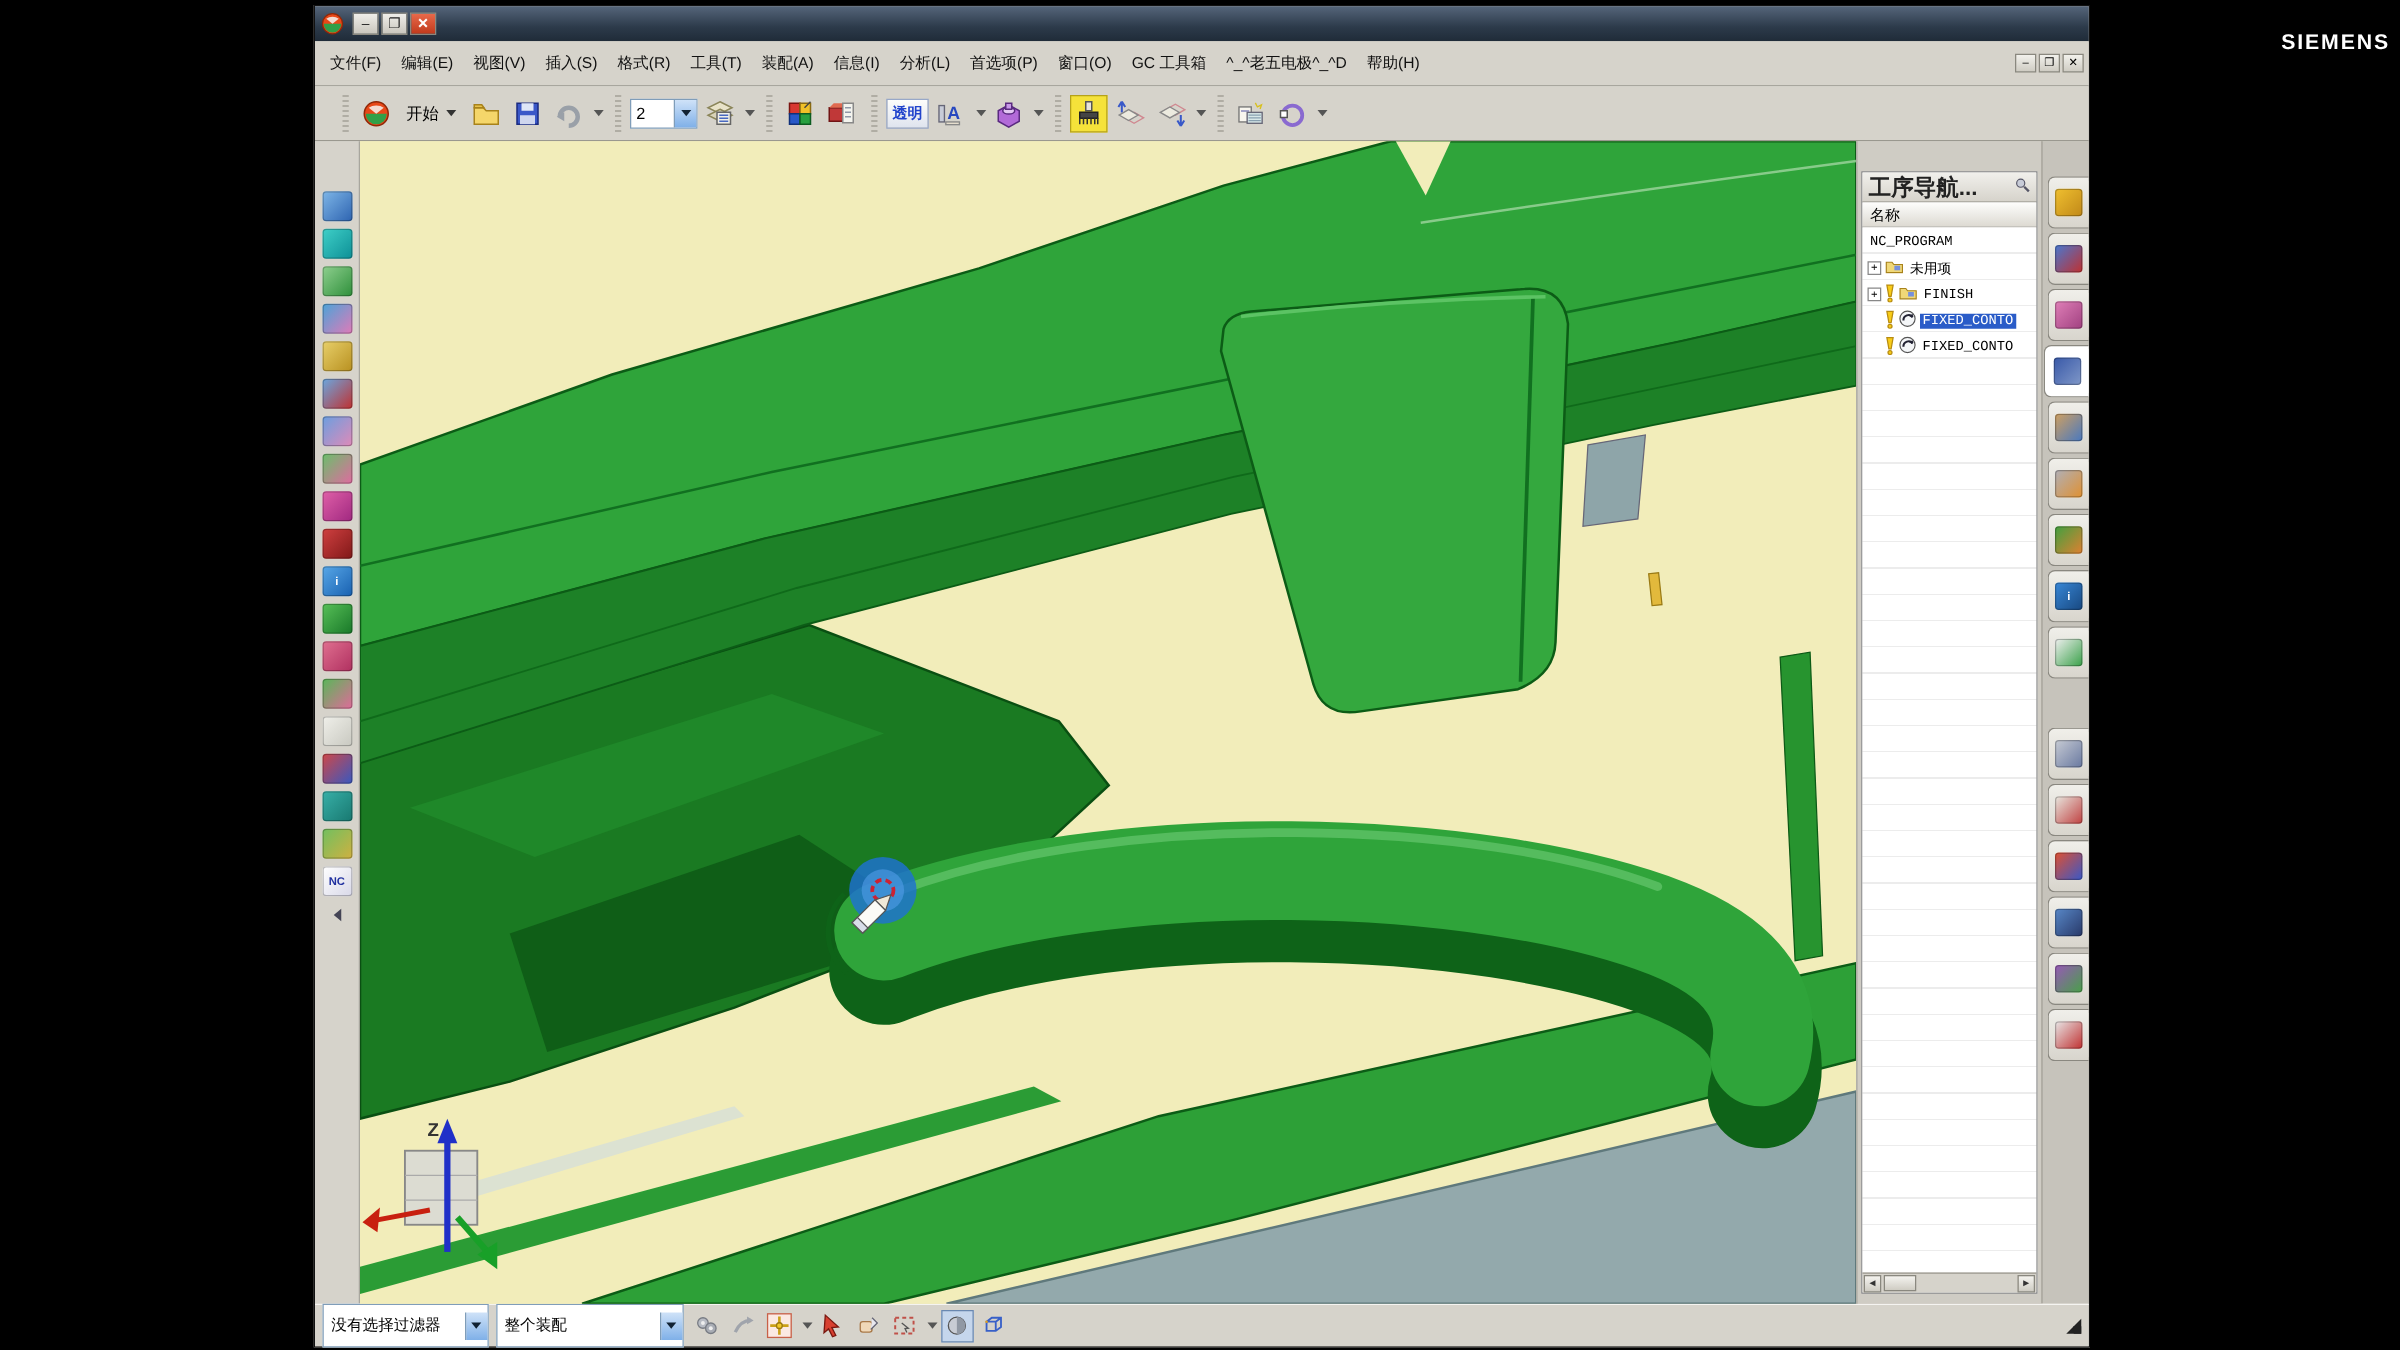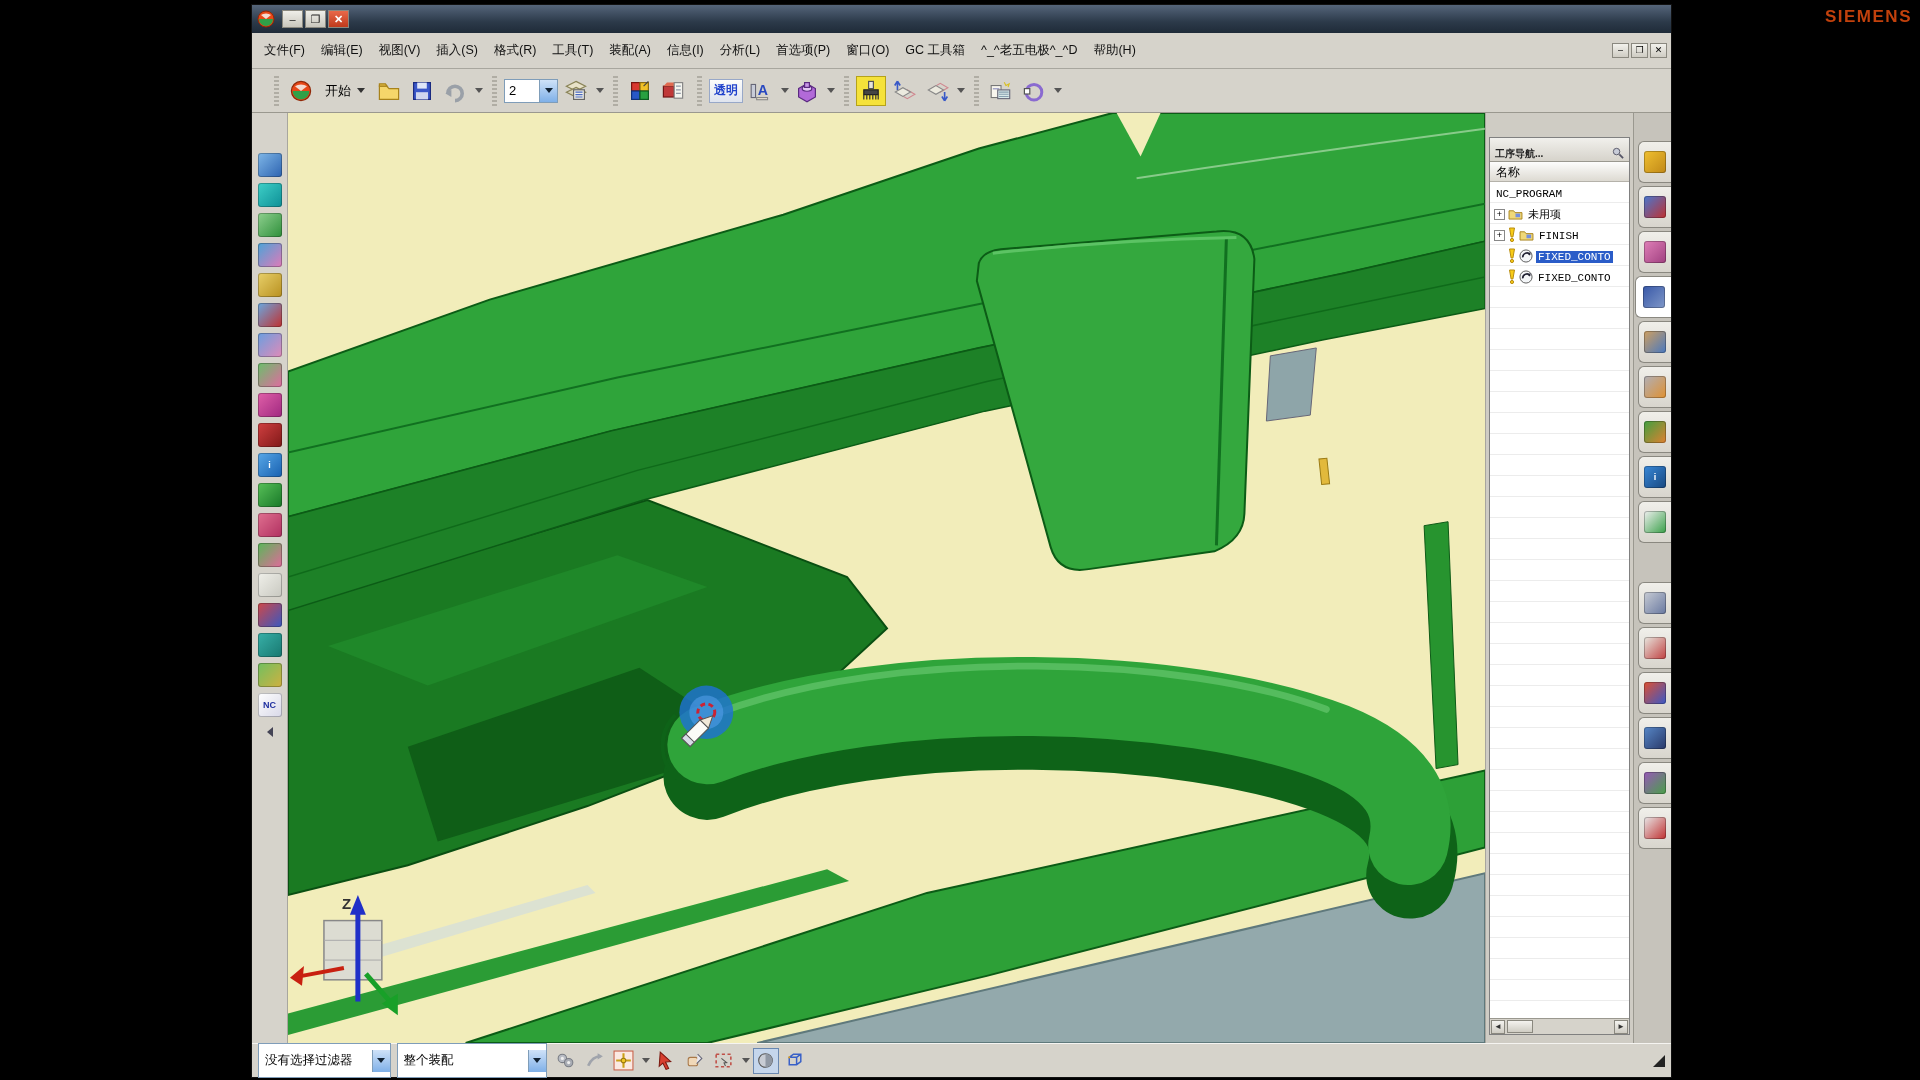--- a/index.html
+++ b/index.html
@@ -1,18 +1,18 @@
 <!DOCTYPE html>
 <html style="--green-top: #2fa43a; --green-front: #1d8127; --green-dark: #0e6318; --pocket-green: #1a7a22; --floor-cream: #f2edba; --plate-gray: #93a9ac; --cursor-blue: #1e72d2;"><head>
 <meta charset="utf-8">
 <style>
   html,body{margin:0;padding:0;background:#000;}
   *{box-sizing:border-box;font-family:"Liberation Sans",sans-serif;}
   #stage{position:relative;width:1920px;height:1080px;background:#000;overflow:hidden;}
-  #brand{position:absolute;top:7px;right:8px;color:#c2410c;font-size:17px;font-weight:bold;letter-spacing:1.5px;}
+  #brand{position:absolute;top:24px;right:8px;color:#ffffff;font-size:17px;font-weight:bold;letter-spacing:1.5px;}
   #win{position:absolute;left:251px;top:4px;width:1421px;height:1074px;display:flex;flex-direction:column;background:#d6d3cb;border:1px solid #111;}
   
   .tbar{height:28px;background:linear-gradient(#55657a,#2c3a4a 60%,#1f2b38);display:flex;align-items:center;padding:0 4px;gap:6px;flex:none;}
   .tbar .ttext{color:#fff;font-size:13px;font-weight:bold;flex:1;white-space:nowrap;overflow:hidden;}
   .tico{width:20px;height:20px;display:inline-flex;}
   .wbtns{display:flex;gap:2px;}
   .wb{width:21px;height:18px;background:linear-gradient(#efeee9,#c9c6bd);border:1px solid #8a887f;font-size:11px;line-height:16px;text-align:center;color:#222;}
   .wb.close{background:linear-gradient(#e8694a,#c03a1c);color:#fff;font-weight:bold;}
   
   .mbar{height:36px;background:#d6d3cb;border-bottom:1px solid #a8a69e;display:flex;align-items:center;padding:0 4px;flex:none;}
@@ -35,21 +35,21 @@
   
   .main{flex:1;display:flex;min-height:0;}
   .lstrip{width:36px;background:#d6d3cb;border-right:1px solid #a8a69e;display:flex;flex-direction:column;align-items:center;padding-top:40px;gap:6px;flex:none;}
   .chip{width:24px;height:24px;border-radius:3px;display:flex;align-items:center;justify-content:center;font-size:9px;font-weight:bold;box-shadow:0 0 0 1px rgba(0,0,0,.25) inset;}
   .larrow{margin-top:4px;width:0;height:0;border-top:5px solid transparent;border-bottom:5px solid transparent;border-right:6px solid #445;}
   .vp{flex:1;position:relative;background:#f2edba;min-width:0;}
   .vp svg{position:absolute;inset:0;width:100%;height:100%;}
   
   .rwrap{width:148px;background:#cfccc4;border-left:1px solid #a8a69e;position:relative;flex:none;}
   .panel{position:absolute;left:3px;right:3px;top:24px;bottom:8px;border:1px solid #808080;background:#fff;display:flex;flex-direction:column;}
-  .phead{height:24px;background:linear-gradient(#f1f0ec,#d6d3cb);border-bottom:1px solid #9a988f;display:flex;align-items:flex-end;padding:0 5px;font-size:10px;font-weight:bold;color:#222;}
+  .phead{height:24px;background:linear-gradient(#f1f0ec,#d6d3cb);border-bottom:1px solid #9a988f;display:flex;align-items:flex-start;padding:0 5px;font-size:18px;font-weight:bold;color:#222;}
   .phead .sp{flex:1;}
   .colhead{height:20px;background:linear-gradient(#fdfdfc,#dddad2);border-bottom:1px solid #b5b2aa;font-size:12px;padding:2px 6px;}
   .pbody{flex:1;background:repeating-linear-gradient(#fff 0 20px,#ececec 20px 21px);overflow:hidden;padding-top:1px;}
   .trow{height:21px;display:flex;align-items:center;gap:3px;font-size:11.5px;white-space:nowrap;}
   .trow .lbl{font-family:"Liberation Mono",monospace;font-size:11px;padding:0 2px;}
   .trow .lbl.sel{background:#2a5cc8;color:#fff;}
   .exp{width:11px;height:11px;border:1px solid #888;background:#fff;font-size:9px;line-height:9px;text-align:center;flex:none;}
   .pscroll{height:16px;background:#d6d3cb;border-top:1px solid #9a988f;display:flex;align-items:center;justify-content:space-between;padding:0 1px;}
   .sarr{width:14px;height:14px;background:linear-gradient(#f4f3ef,#cfccc3);border:1px solid #8a887f;font-size:8px;line-height:12px;text-align:center;color:#333;}
   .thumb{height:13px;width:26px;background:linear-gradient(#f4f3ef,#cfccc3);border:1px solid #8a887f;margin-right:auto;margin-left:2px;}

